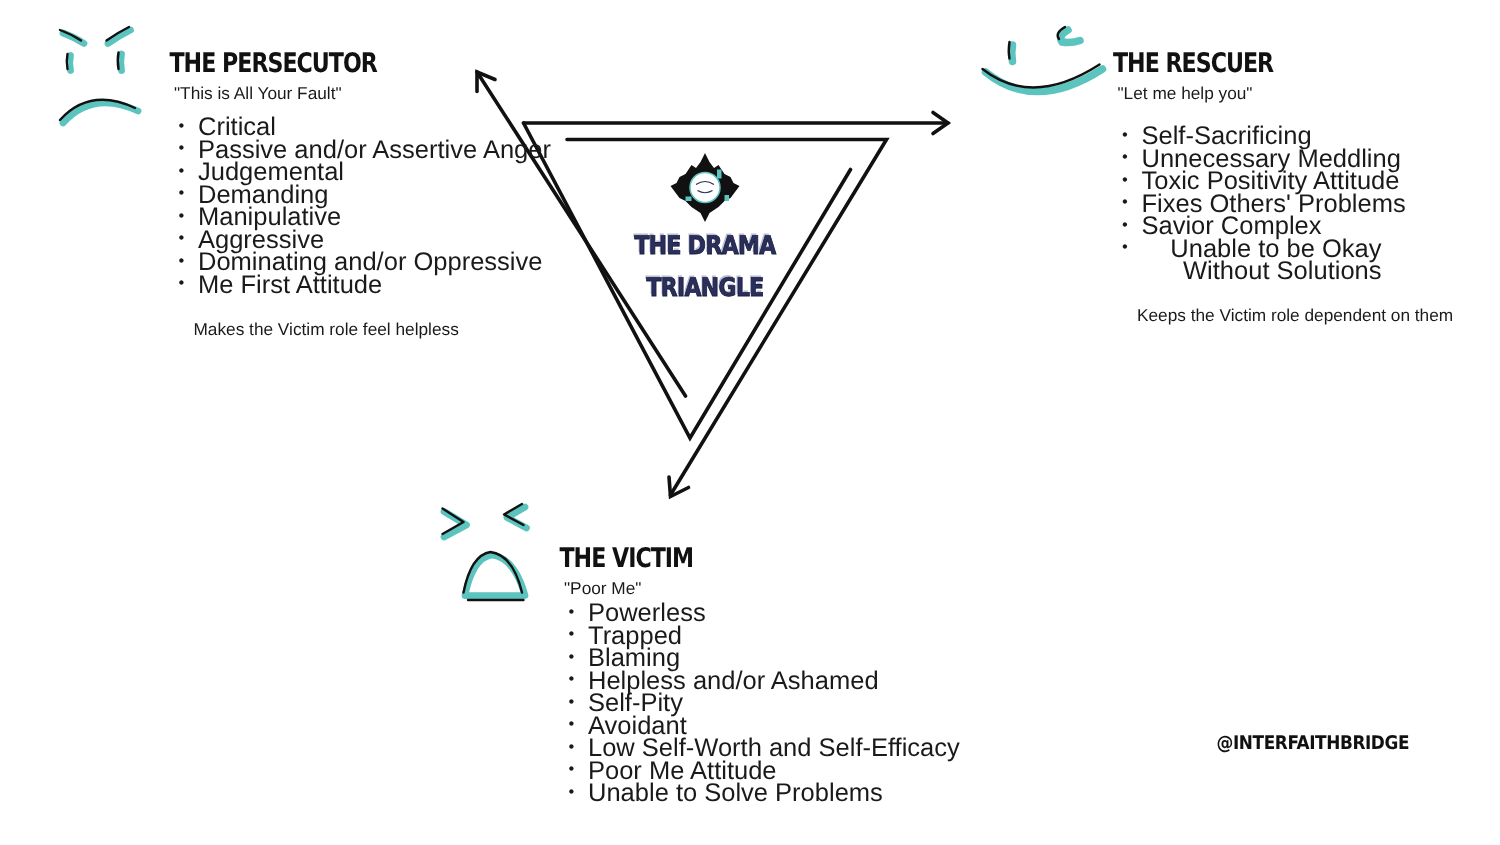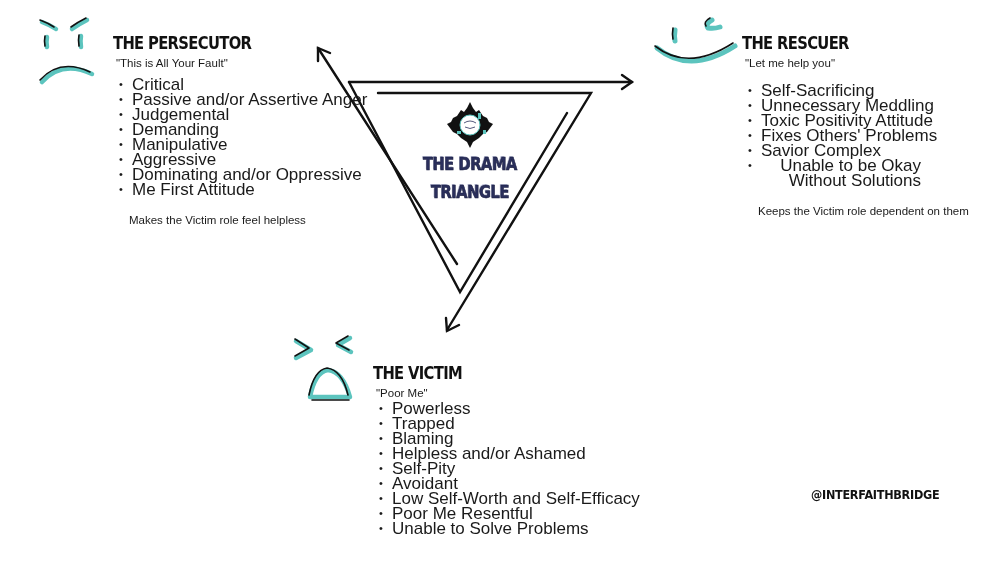--- a/index.html
+++ b/index.html
@@ -161,18 +161,18 @@
   <h2 class="role-title">THE VICTIM</h2>
   <p class="role-quote">"Poor Me"</p>
   <ul class="role-list">
     <li>Powerless</li>
     <li>Trapped</li>
     <li>Blaming</li>
     <li>Helpless and/or Ashamed</li>
     <li>Self-Pity</li>
     <li>Avoidant</li>
     <li>Low Self-Worth and Self-Efficacy</li>
-    <li>Poor Me Resentful</li>
+    <li>Poor Me Attitude</li>
     <li>Unable to Solve Problems</li>
   </ul>
 </section>
 
 <div class="handle">@INTERFAITHBRIDGE</div>
 
 </body></html>

